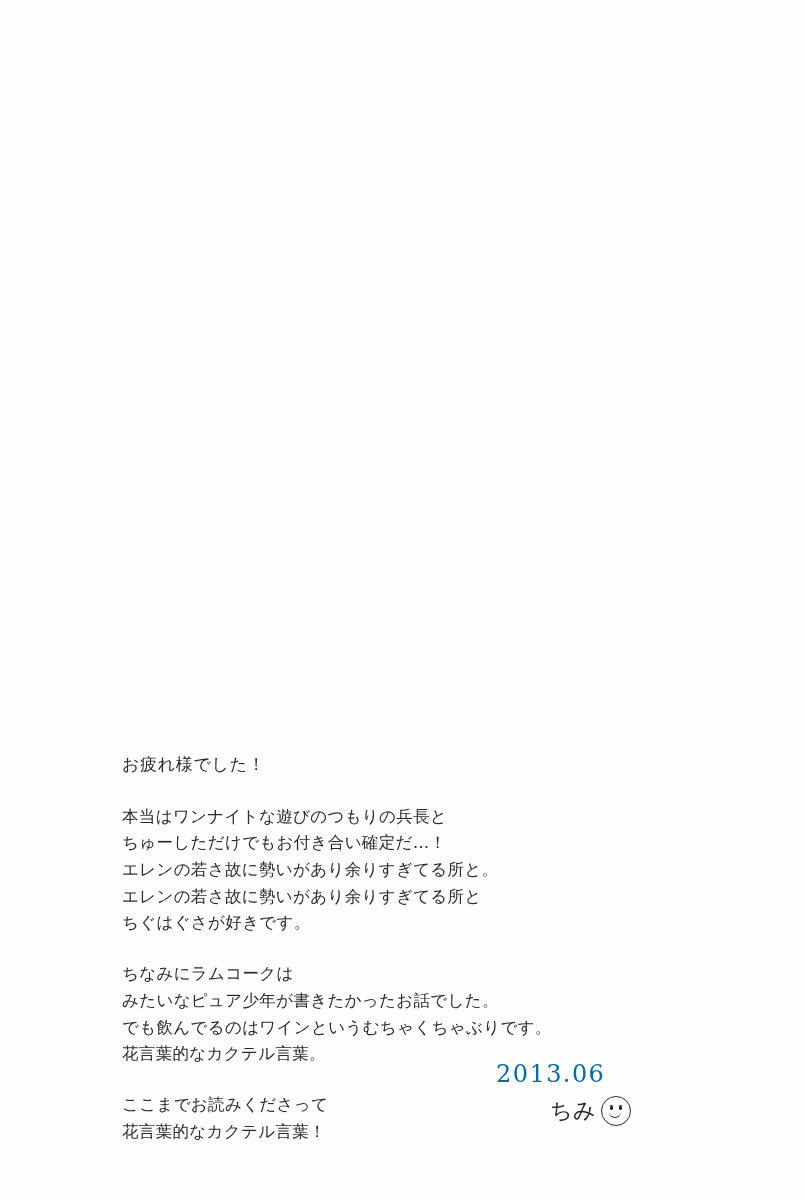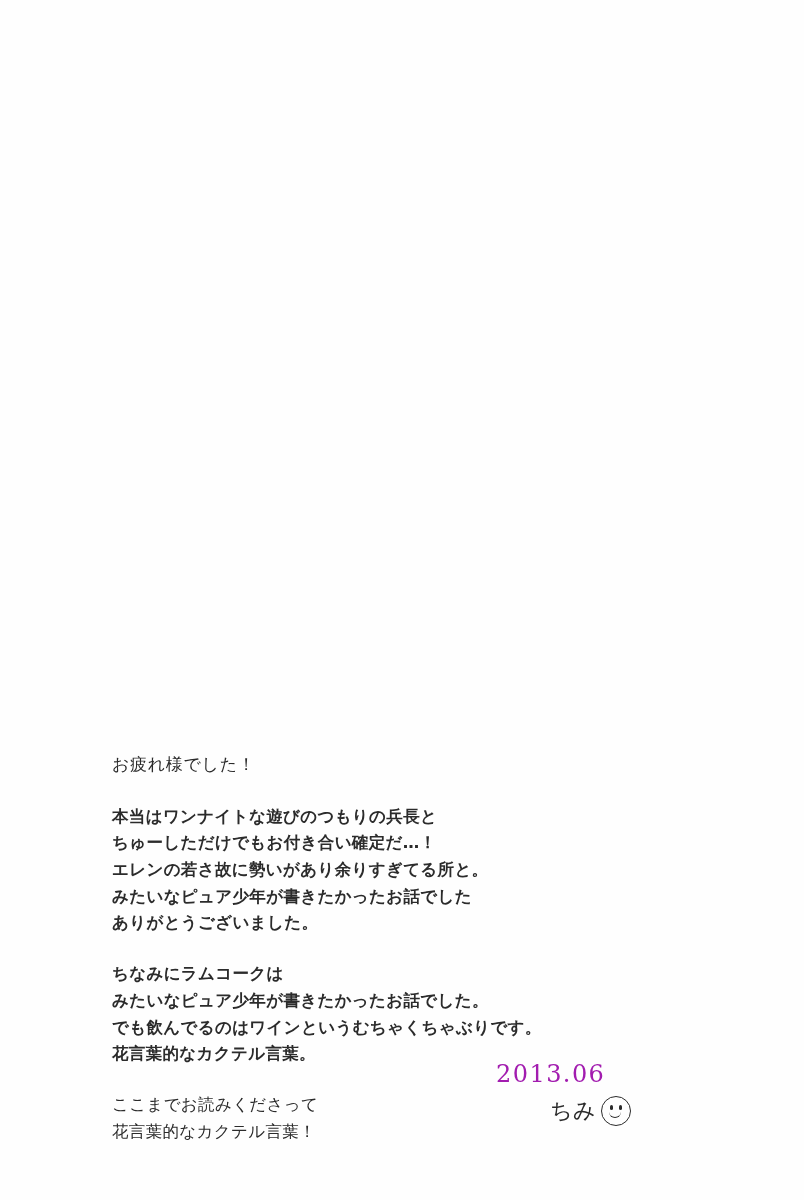--- a/index.html
+++ b/index.html
@@ -15,36 +15,35 @@
     font-family: "DejaVu Sans", sans-serif;
     color: #2b2b2b;
   }
   .page {
     position: absolute;
     inset: 0;
     background: #fefefe;
   }
   .afterword {
     position: absolute;
-    left: 112px;
+    left: 122px;
     top: 752px;
     width: 600px;
   }
   .greeting {
     font-size: 17px;
     line-height: 1.5;
     letter-spacing: 0.04em;
     margin-bottom: 26px;
   }
   .para {
     font-size: 16.5px;
     line-height: 1.62;
     letter-spacing: 0.02em;
     margin-bottom: 24px;
-    font-weight: bold;
   }
   .para .ln {
     display: block;
     white-space: pre;
   }
   .closing {
     font-size: 16.5px;
     line-height: 1.62;
     letter-spacing: 0.02em;
   }
@@ -54,21 +53,21 @@
   }
   .signature {
     position: absolute;
     left: 496px;
     top: 1060px;
     width: 200px;
   }
   .sig-date {
     font-size: 24px;
     letter-spacing: 0.06em;
-    color: #a21caf;
+    color: #0369a1;
     font-family: "DejaVu Serif", serif;
   }
   .sig-row {
     display: flex;
     align-items: center;
     gap: 5px;
     margin-top: 8px;
     margin-left: 54px;
   }
   .sig-name {
@@ -109,22 +108,22 @@
 <div class="page">
 
   <div class="afterword">
 
     <div class="greeting">お疲れ様でした！</div>
 
     <div class="para">
       <span class="ln">本当はワンナイトな遊びのつもりの兵長と</span>
       <span class="ln">ちゅーしただけでもお付き合い確定だ…！</span>
       <span class="ln">エレンの若さ故に勢いがあり余りすぎてる所と。</span>
-      <span class="ln">みたいなピュア少年が書きたかったお話でした</span>
-      <span class="ln">ありがとうございました。</span>
+      <span class="ln">エレンの若さ故に勢いがあり余りすぎてる所と</span>
+      <span class="ln">ちぐはぐさが好きです。</span>
     </div>
 
     <div class="para">
       <span class="ln">ちなみにラムコークは</span>
       <span class="ln">みたいなピュア少年が書きたかったお話でした。</span>
       <span class="ln">でも飲んでるのはワインというむちゃくちゃぶりです。</span>
       <span class="ln">花言葉的なカクテル言葉。</span>
     </div>
 
     <div class="closing">

